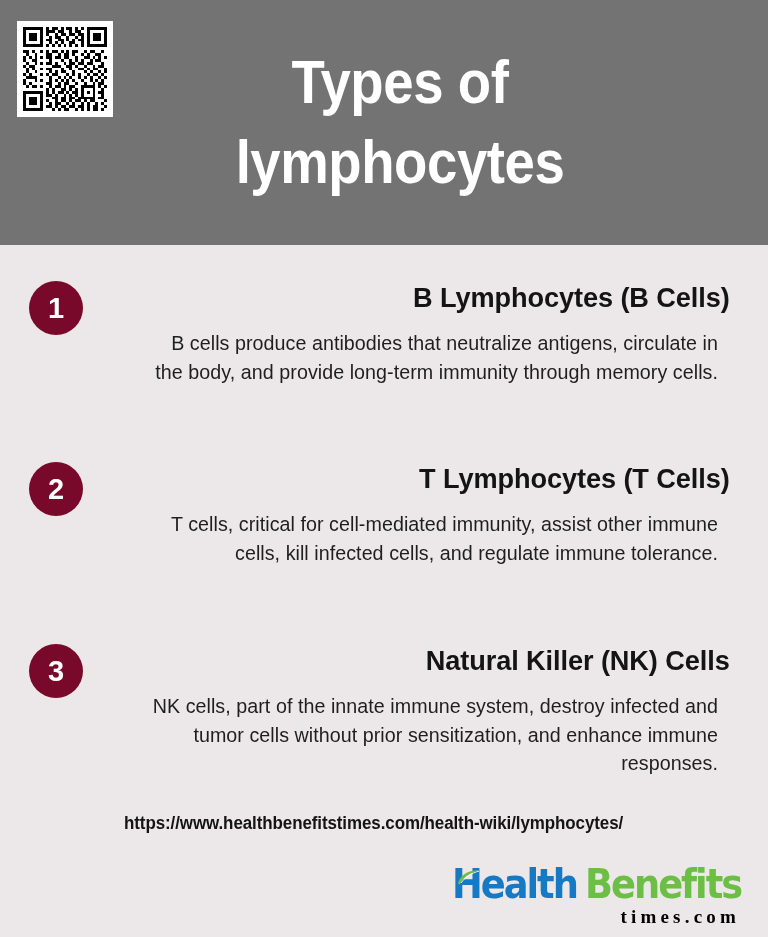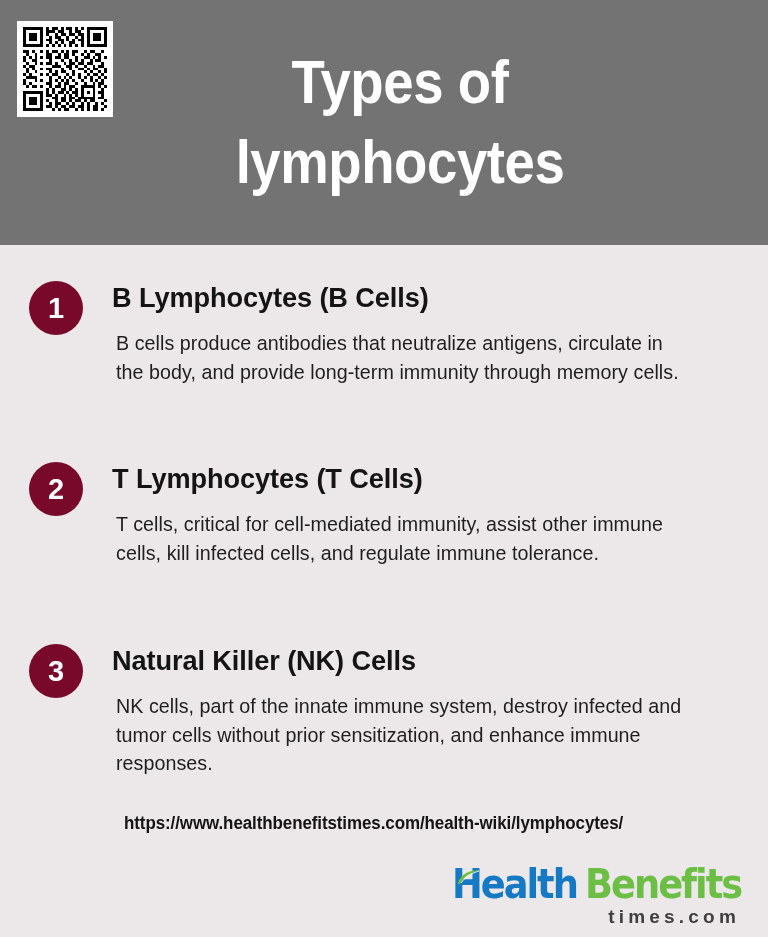--- a/index.html
+++ b/index.html
@@ -92,23 +92,24 @@
     font-family: "Liberation Sans Narrow", "Liberation Sans", sans-serif;
     font-weight: bold;
     font-size: 29px;
     line-height: 54px;
     text-align: center;
     box-sizing: border-box;
   }
 
   .section-body {
     position: absolute;
-    left: 112px;
+    left: 138px;
     top: 0;
     width: 610px;
+    text-align: right;
   }
 
   .section-heading {
     margin: 0;
     color: #141414;
     font-family: "Liberation Sans Narrow", "Liberation Sans", sans-serif;
     font-weight: bold;
     font-size: 28px;
     line-height: 34px;
     letter-spacing: -0.1px;
@@ -178,22 +179,22 @@
   .logo-leaf {
     position: absolute;
     left: 5px;
     top: 5px;
     width: 24px;
     height: 17px;
     pointer-events: none;
   }
   .logo-bottom {
     text-align: right;
-    color: #404040;
-    font-family: Liberation Sans, sans-serif;
+    color: #000000;
+    font-family: Liberation Serif, serif;
     font-weight: bold;
     font-size: 19px;
     line-height: 22px;
     letter-spacing: 4.2px;
     padding-right: 2px;
     margin-top: 2px;
   }
 </style>
 </head>
 <body>

